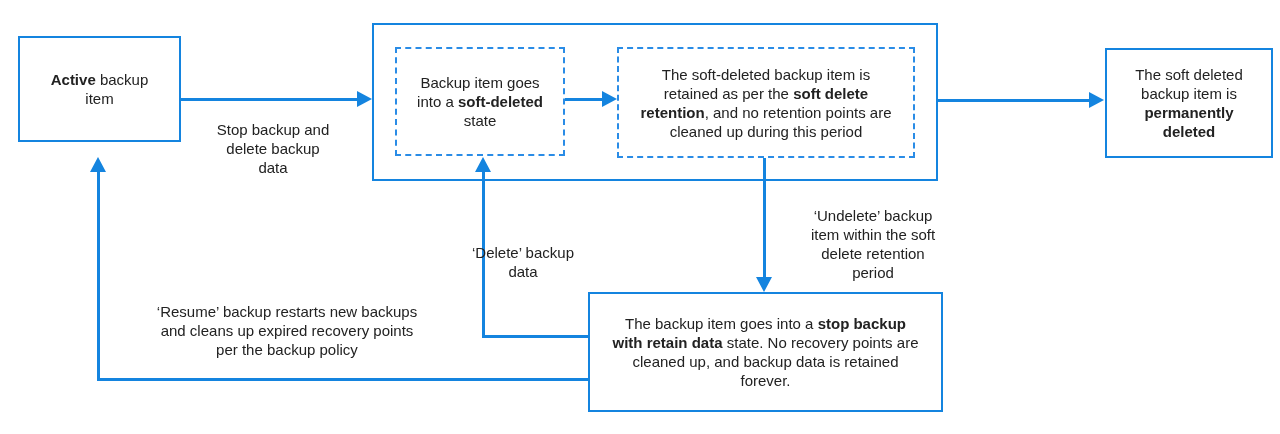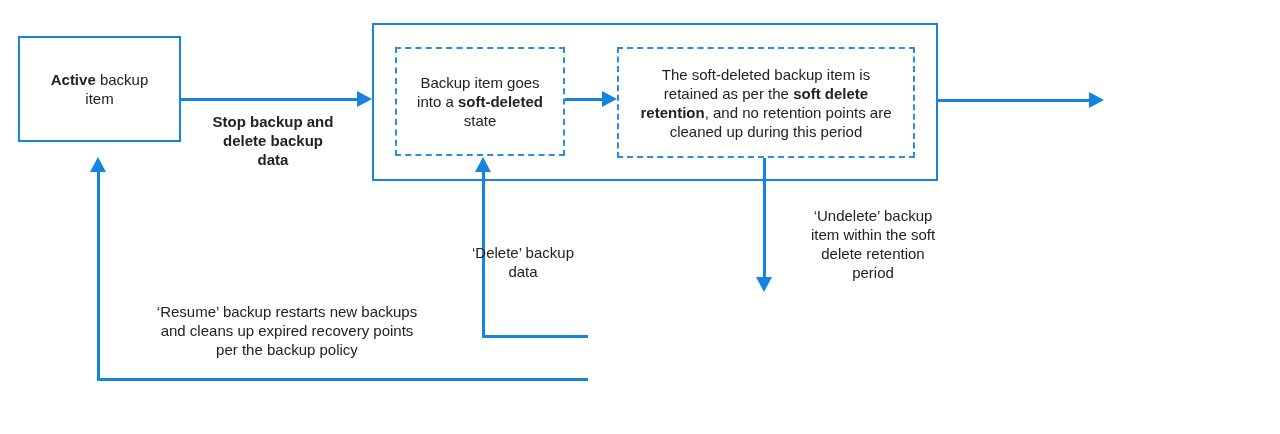--- a/index.html
+++ b/index.html
@@ -69,21 +69,31 @@
       <span>Backup item goes into a </span><span class="b">soft-deleted</span><span> state</span>
     </div>
   </div>
 
   <div class="box dashed" style="left:617px; top:47px; width:298px; height:111px; padding:0 18px;">
     <div>
       <span>The soft-deleted backup item is retained as per the </span><span class="b">soft delete retention</span><span>, and no retention points are cleaned up during this period</span>
     </div>
   </div>
 
+  <div class="box solid" style="left:1105px; top:48px; width:168px; height:110px; padding:0 22px;">
+    <div>
+      <span>The soft deleted backup item is </span><span class="b">permanently deleted</span>
+    </div>
+  </div>
 
+  <div class="box solid" style="left:588px; top:292px; width:355px; height:120px; padding:0 22px;">
+    <div>
+      <span>The backup item goes into a </span><span class="b">stop backup with retain data</span><span> state. No recovery points are cleaned up, and backup data is retained forever.</span>
+    </div>
+  </div>
 
   <div class="shaft" style="left:181px; top:98px; width:177px; height:3px;"></div>
   <div class="arr arr-r" style="left:357px; top:91px;"></div>
 
   <div class="shaft" style="left:565px; top:98px; width:39px; height:3px;"></div>
   <div class="arr arr-r" style="left:602px; top:91px;"></div>
 
   <div class="shaft" style="left:938px; top:99px; width:152px; height:3px;"></div>
   <div class="arr arr-r" style="left:1089px; top:92px;"></div>
 
@@ -91,18 +101,18 @@
   <div class="arr arr-d" style="left:756px; top:277px;"></div>
 
   <div class="shaft" style="left:482px; top:335px; width:106px; height:3px;"></div>
   <div class="shaft" style="left:482px; top:171px; width:3px; height:167px;"></div>
   <div class="arr arr-u" style="left:475px; top:157px;"></div>
 
   <div class="shaft" style="left:97px; top:378px; width:491px; height:3px;"></div>
   <div class="shaft" style="left:97px; top:171px; width:3px; height:210px;"></div>
   <div class="arr arr-u" style="left:90px; top:157px;"></div>
 
-  <div class="lbl" style="left:212px; top:112px; width:122px;font-weight:bold;">Stop backup and delete  backup data</div>
+  <div class="lbl" style="left:212px; top:120px; width:122px;">Stop backup and delete  backup data</div>
   <div class="lbl" style="left:469px; top:243px; width:108px;">‘Delete’ backup data</div>
   <div class="lbl" style="left:800px; top:198px; width:146px;margin-top:8px;">‘Undelete’ backup item within the soft delete retention period</div>
   <div class="lbl" style="left:150px; top:302px; width:274px;">‘Resume’ backup restarts new backups and cleans up expired recovery points per the backup policy</div>
 
 </div>
 
 </body></html>

